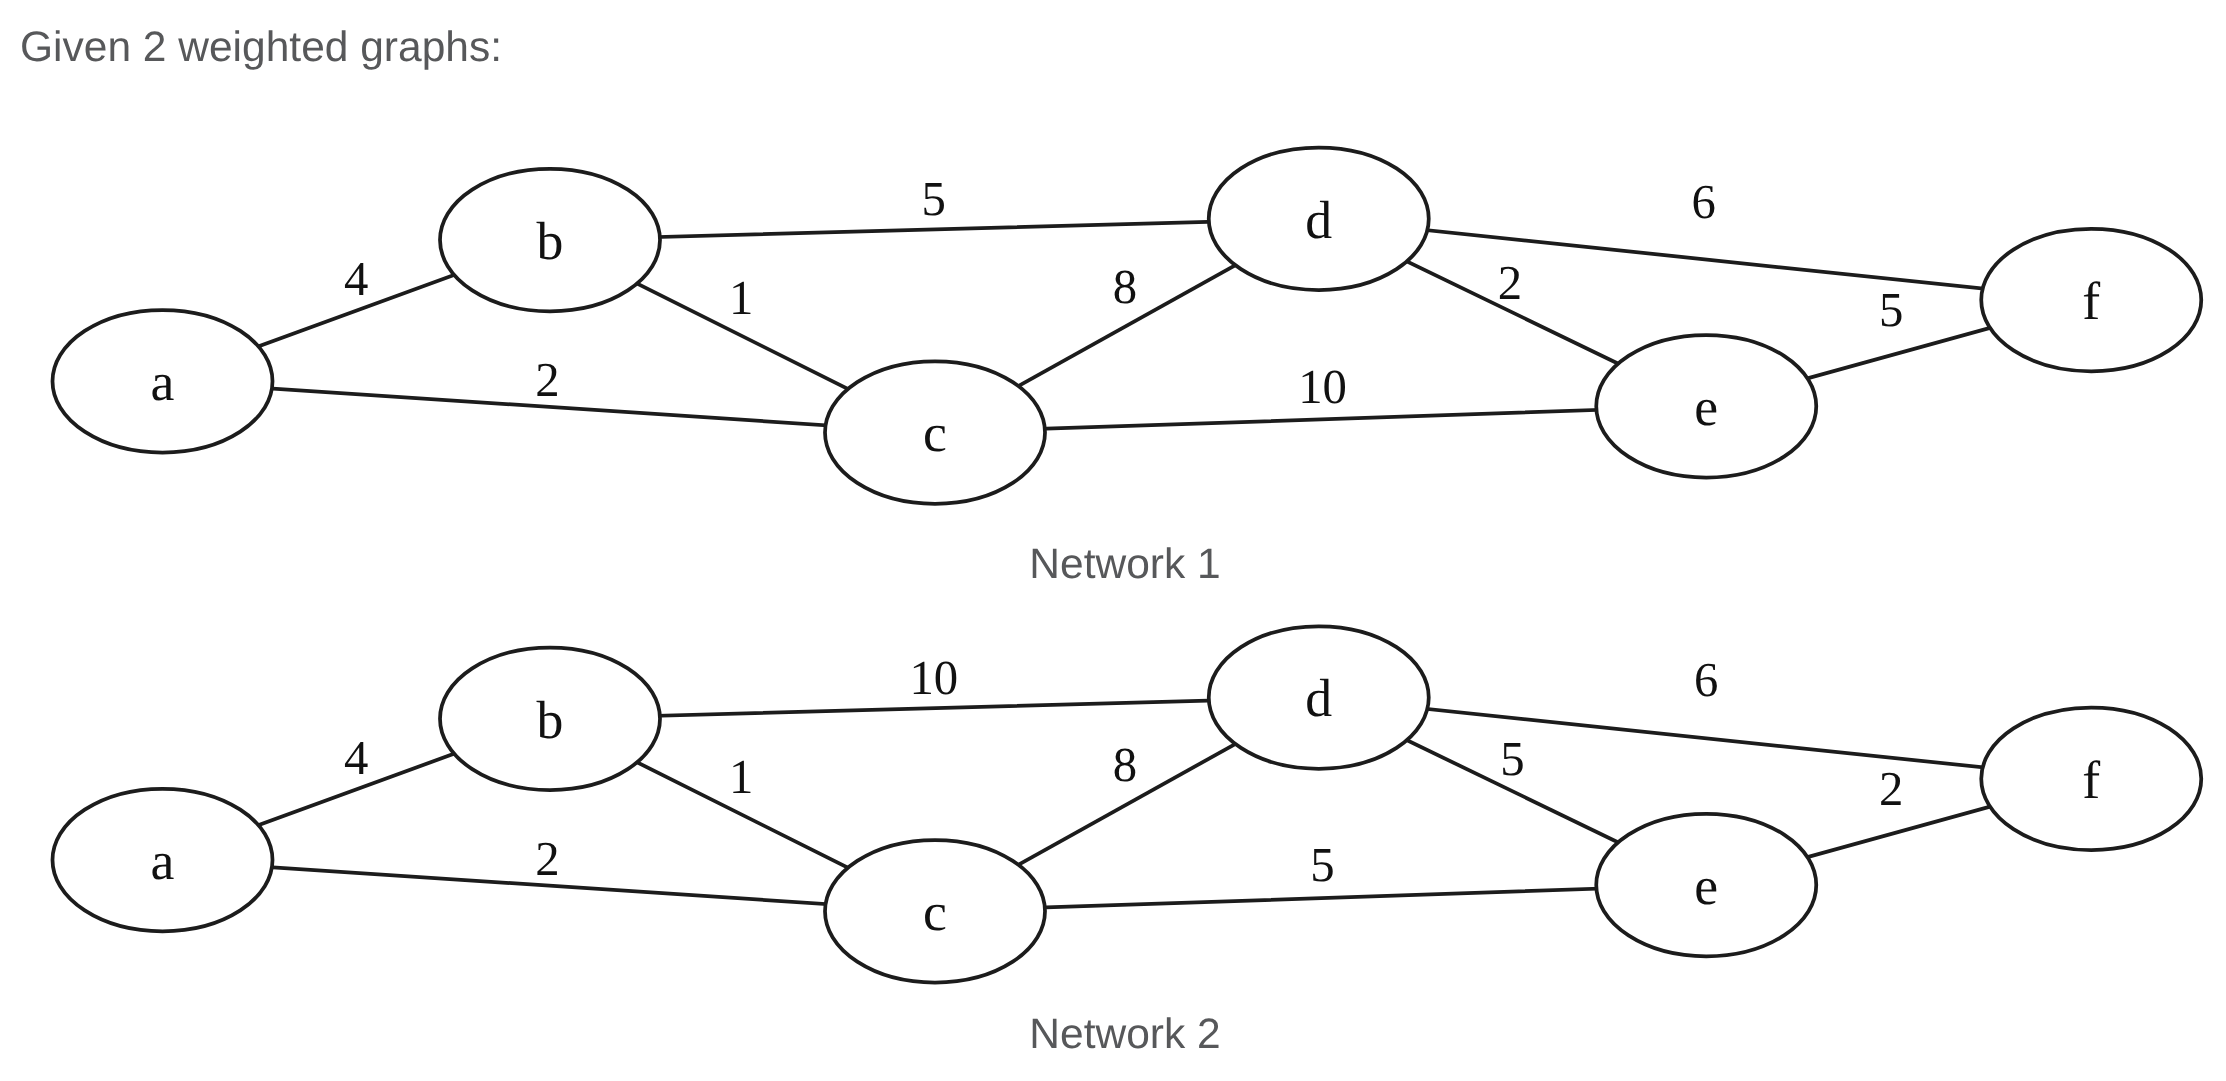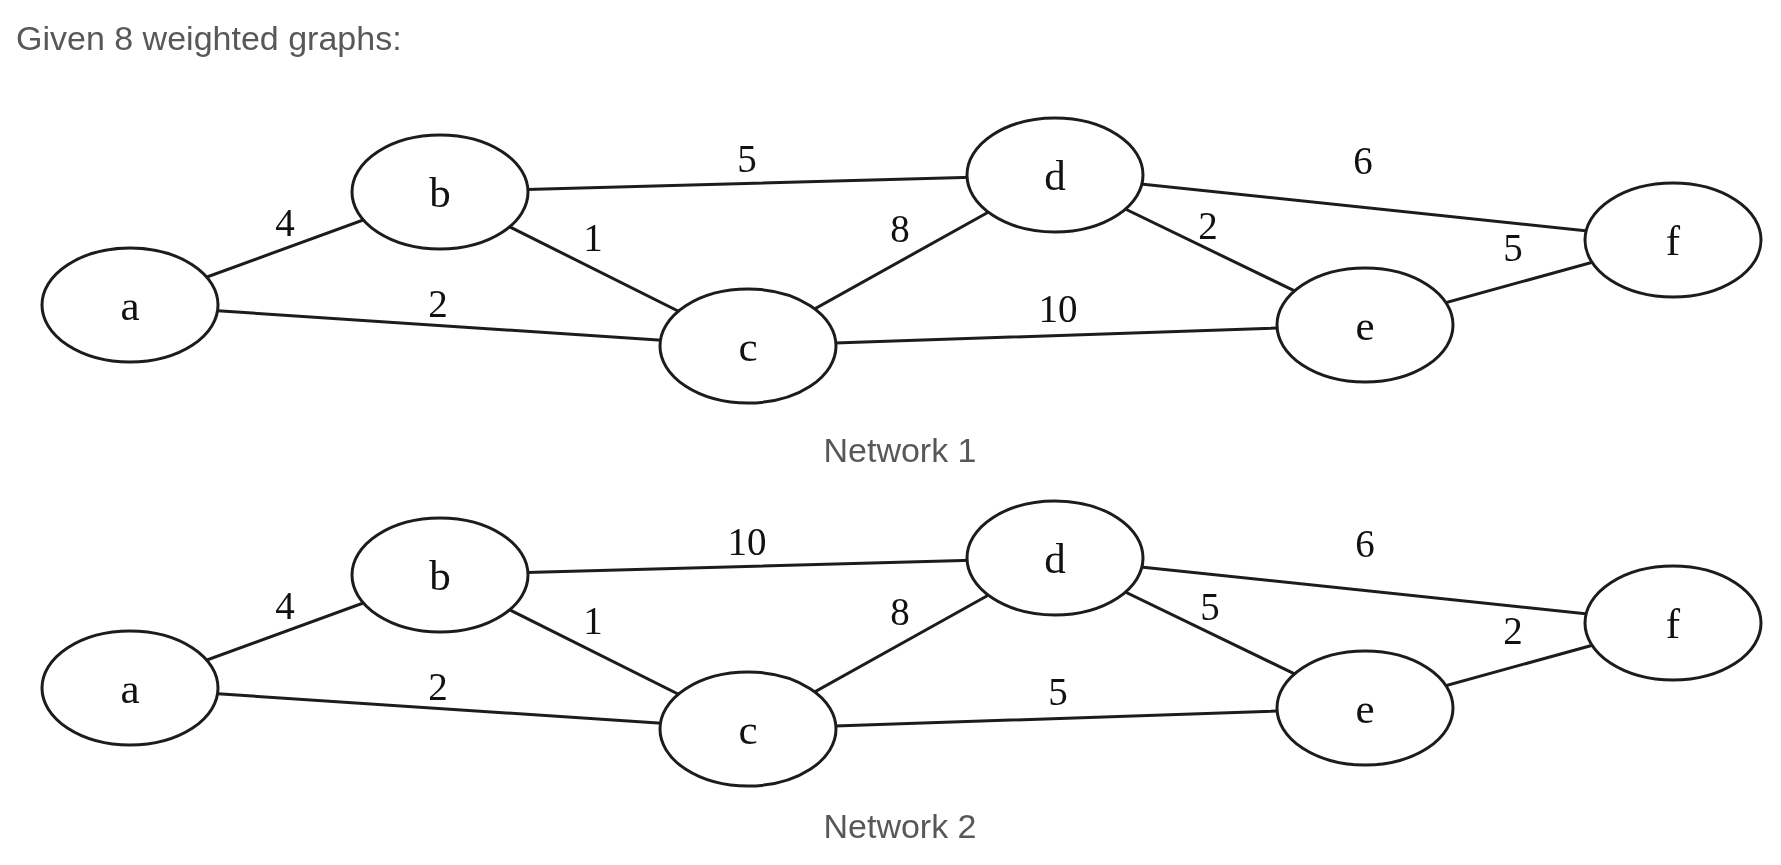--- a/index.html
+++ b/index.html
@@ -58,21 +58,21 @@
     font-family: "Liberation Sans", sans-serif;
     font-size: 34px;
     fill: #57585a;
     text-anchor: middle;
   }
 </style>
 </head>
 <body>
 
 <div class="canvas">
-  <div class="page-title">Given 8 weighted graphs:</div>
+  <div class="page-title">Given 2 weighted graphs:</div>
 
   <svg class="figure" viewBox="0 0 1781 865">
     <g>
         <line x1="130" y1="305" x2="440" y2="192" class="edge-line"></line>
         <line x1="130" y1="305" x2="748" y2="346" class="edge-line"></line>
         <line x1="440" y1="192" x2="748" y2="346" class="edge-line"></line>
         <line x1="440" y1="192" x2="1055" y2="175" class="edge-line"></line>
         <line x1="748" y1="346" x2="1055" y2="175" class="edge-line"></line>
         <line x1="748" y1="346" x2="1365" y2="325" class="edge-line"></line>
         <line x1="1055" y1="175" x2="1365" y2="325" class="edge-line"></line>

